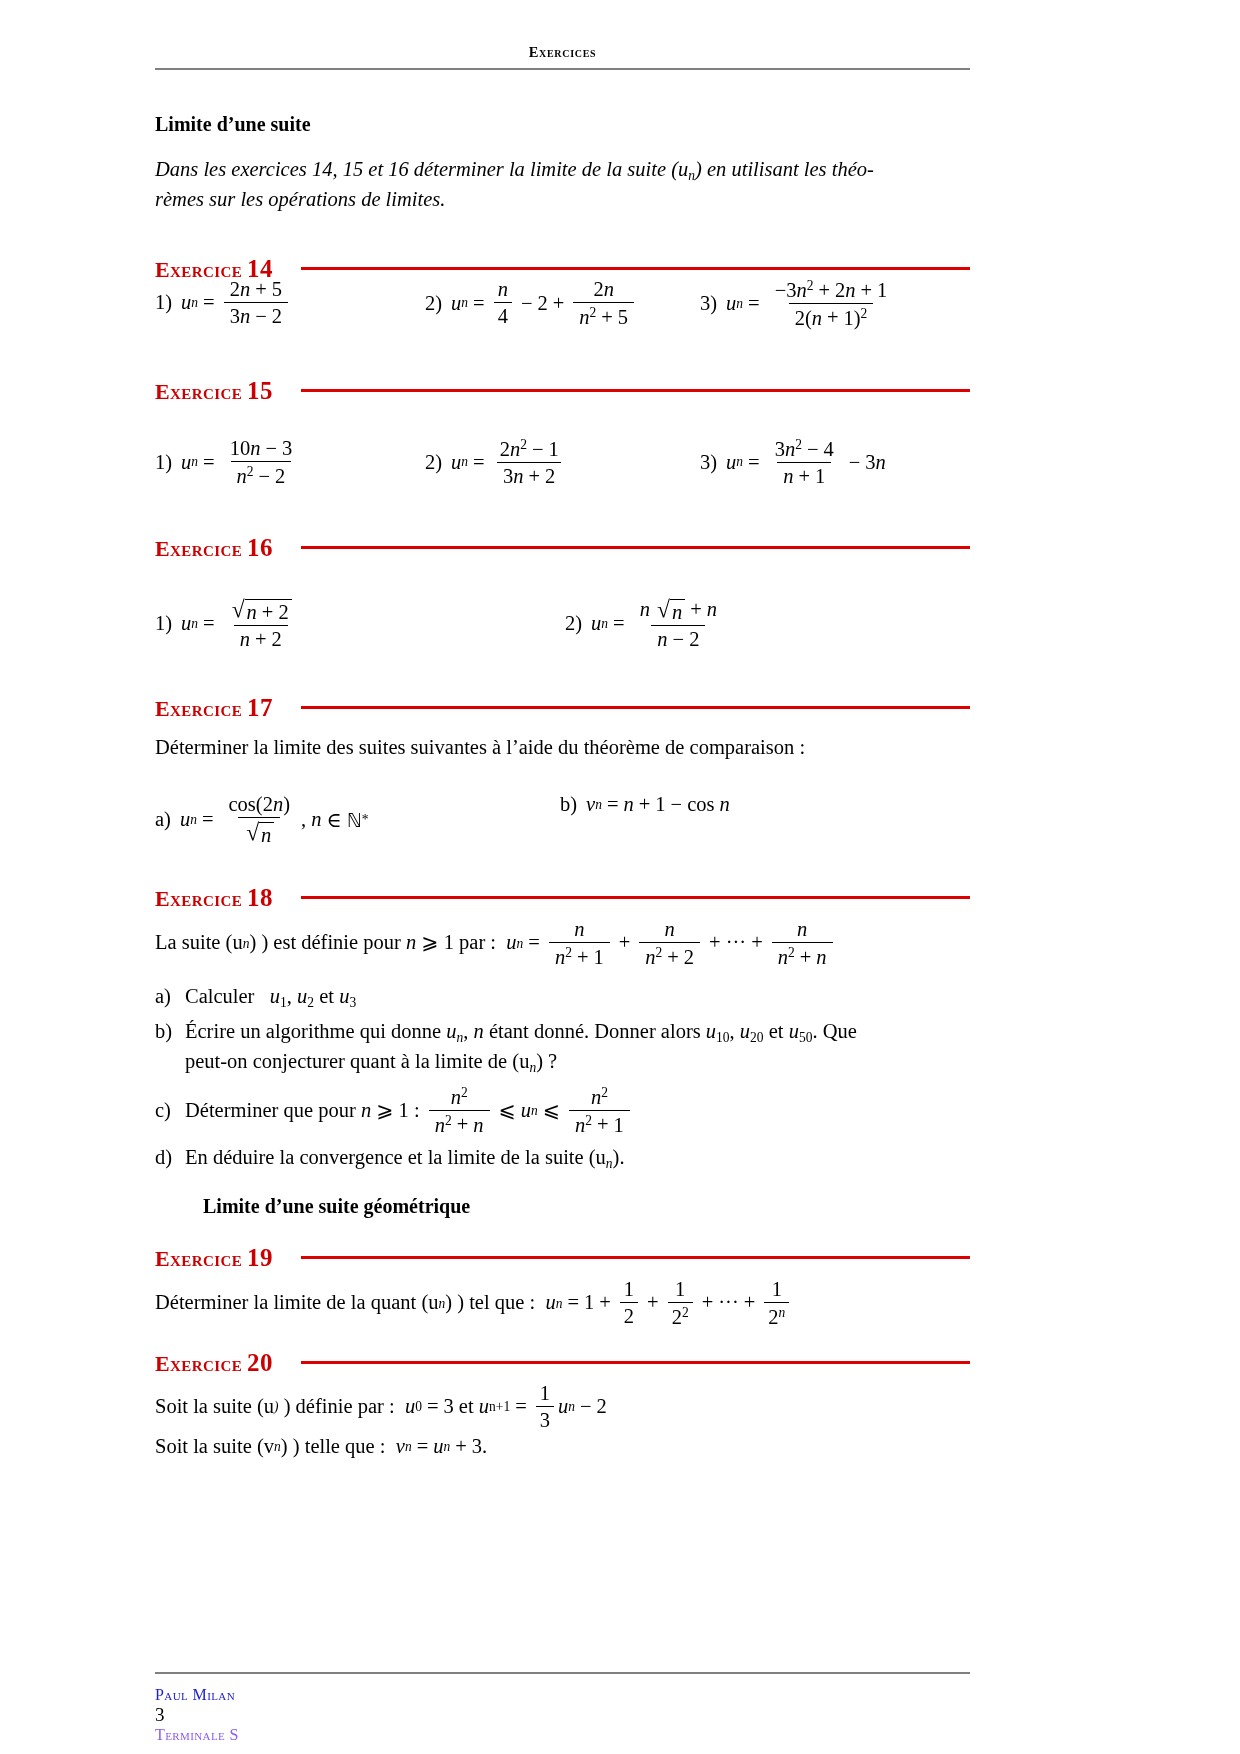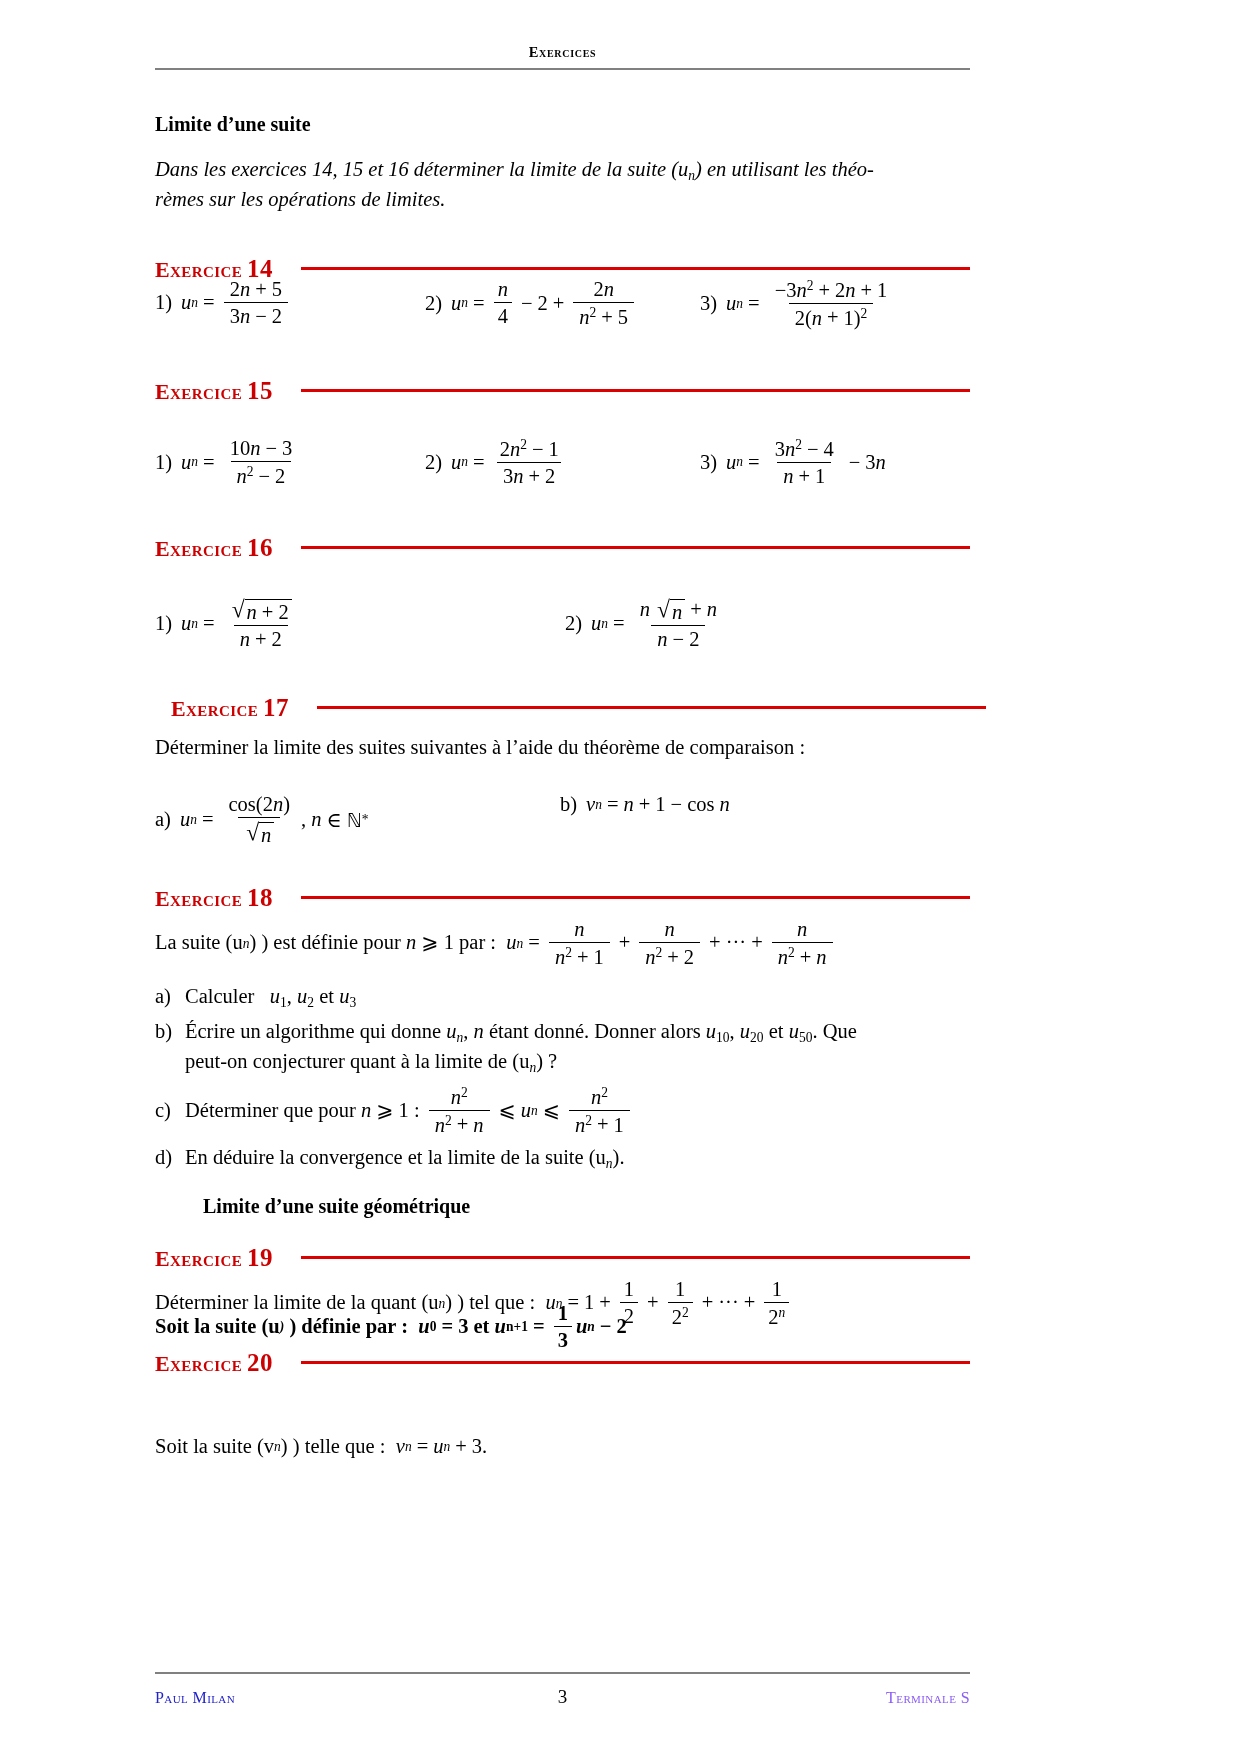--- a/index.html
+++ b/index.html
@@ -199,20 +199,21 @@
     background: #808080;
   }
   .footer {
     position: absolute;
     left: 155px;
     top: 1686px;
     width: 815px;
     display: flex;
     align-items: baseline;
     font-size: 16px;
+    flex-direction: column;
   }
   .footer .left {
     color: #2222cc;
     font-variant: small-caps;
     letter-spacing: 0.4px;
     flex: 1 1 0;
     text-align: left;
   }
   .footer .mid {
     flex: 0 0 auto;
@@ -392,21 +393,21 @@
                   <span class="radicand"><span class="mi">n</span></span>
                 </span><span class="op">+</span><span class="mi">n</span></span>
             <span class="den-part"><span class="mi">n</span><span class="op">−</span>2</span>
           </span>
         </span>
       </div>
 
     </div>
   </div>
 
-  <div class="content" style="top:695px;margin-left:16px;">
+  <div class="content" style="top:695px;">
     <div class="exo">
       <span class="exo-label"><span>Exercice</span><span class="num">17</span></span>
       <span class="exo-rule"></span>
     </div>
   </div>
 
   <div class="content" style="top:733px;">
     <p class="para">Déterminer la limite des suites suivantes à l’aide du théorème de comparaison :</p>
   </div>
 
@@ -558,21 +559,21 @@
     </div>
   </div>
 
   <div class="content" style="top:1350px;">
     <div class="exo">
       <span class="exo-label"><span>Exercice</span><span class="num">20</span></span>
       <span class="exo-rule"></span>
     </div>
   </div>
 
-  <div class="content" style="top:1302px;font-weight:bold;">
+  <div class="content" style="top:1382px;">
     <div class="para" style="display:flex;align-items:center;">
       <span>Soit la suite (u</span><span class="sub">)</span><span>&nbsp;</span><span>) définie par :</span>&nbsp;&nbsp;
       <span class="math">
         <span class="mi">u</span><span class="sub" style="font-style:normal;">0</span><span class="op">=</span>3
       </span>&nbsp;
       <span>et</span>&nbsp;
       <span class="math">
         <span class="mi">u</span><span class="sub" style="font-style:normal;">n+1</span><span class="op">=</span>
         <span class="frac tight">
           <span class="num-part">1</span>

